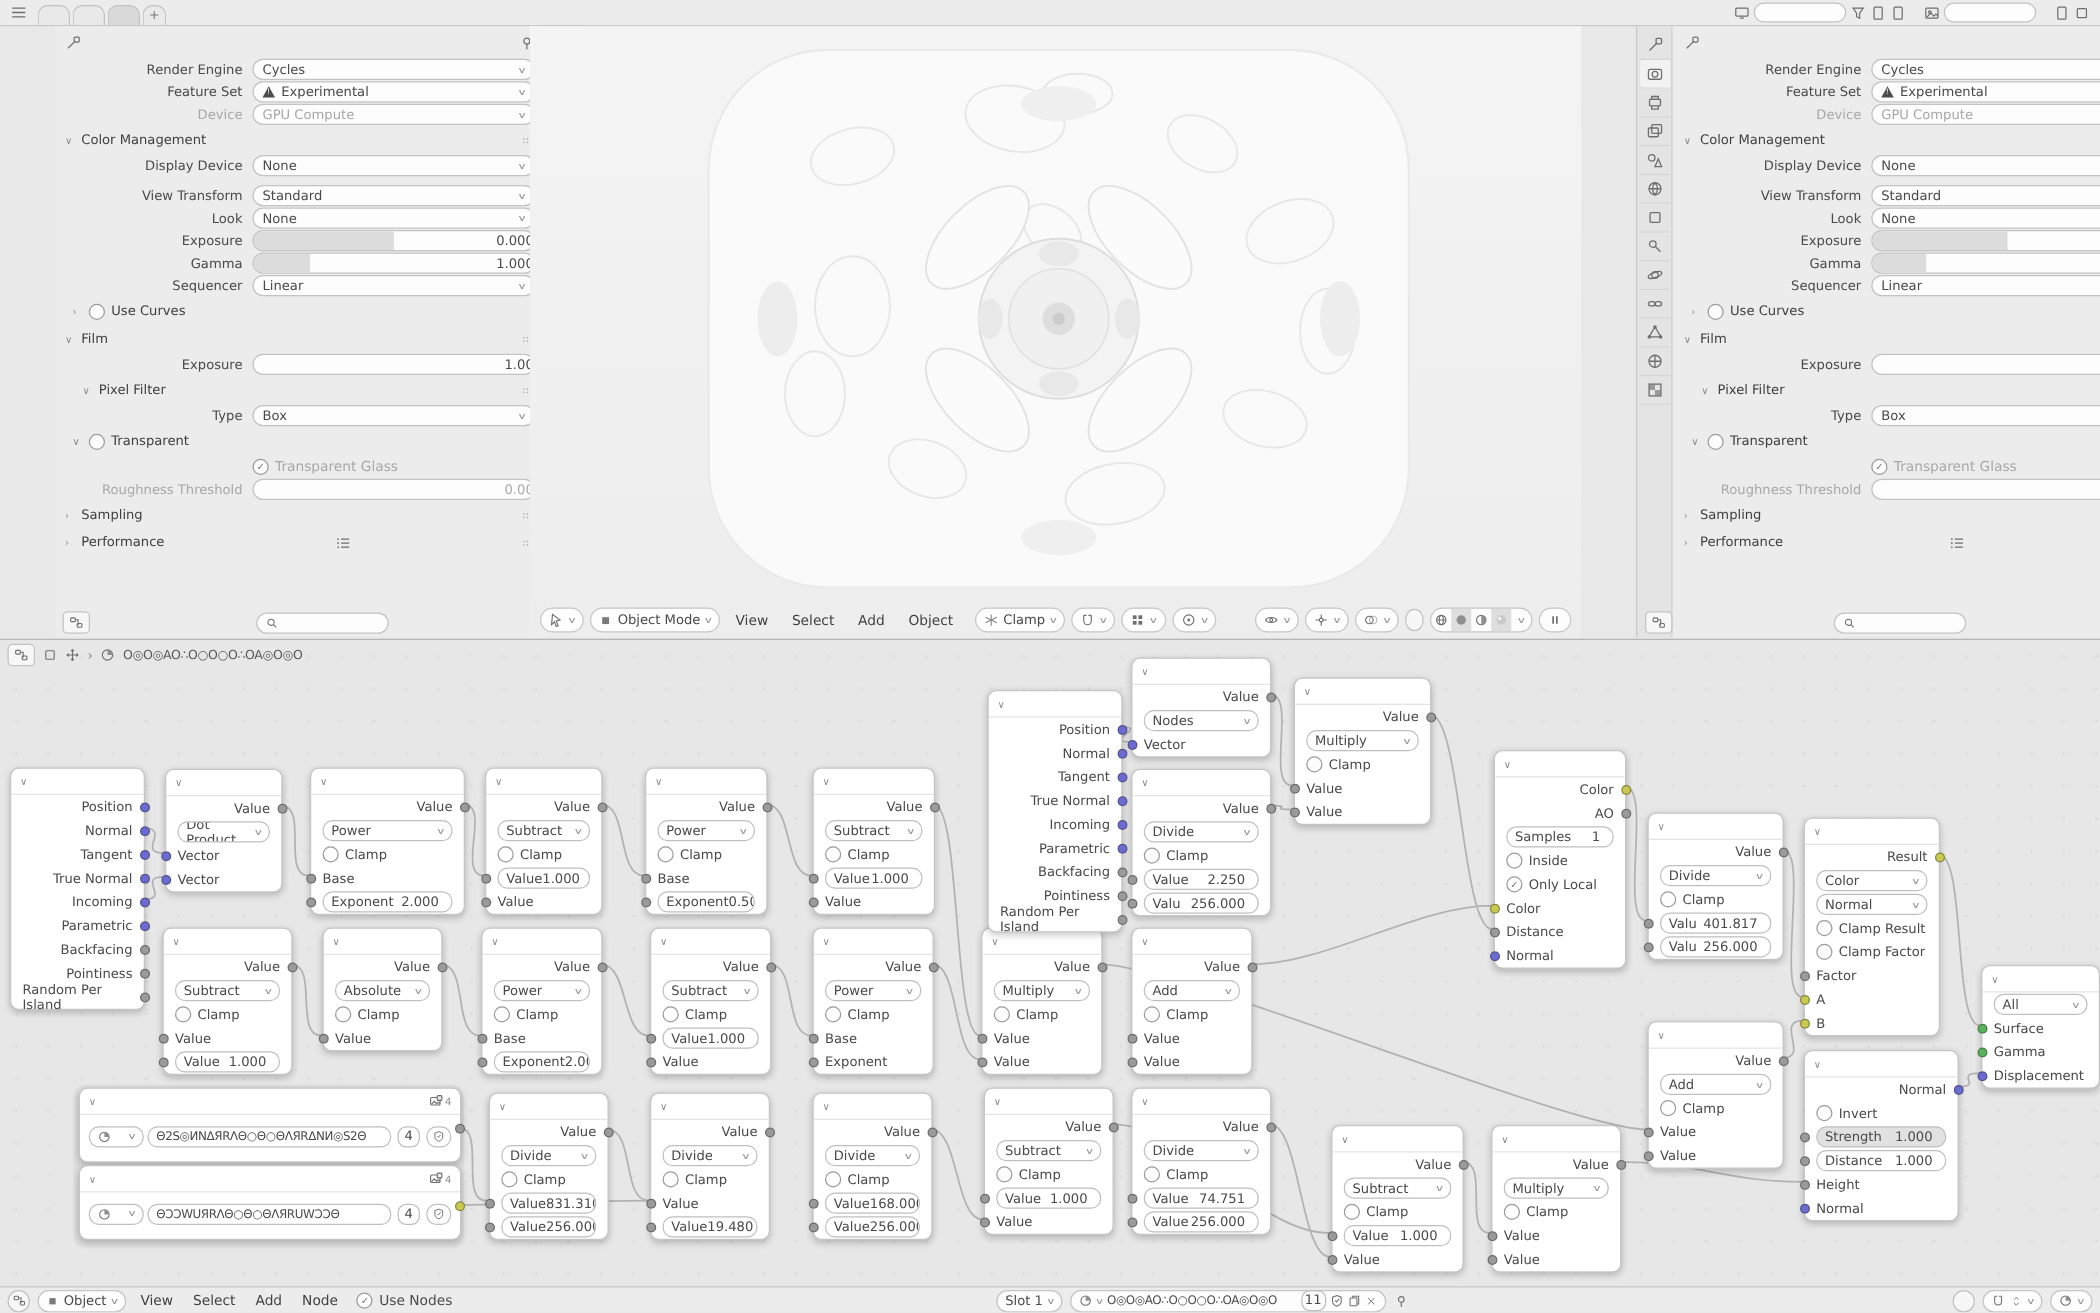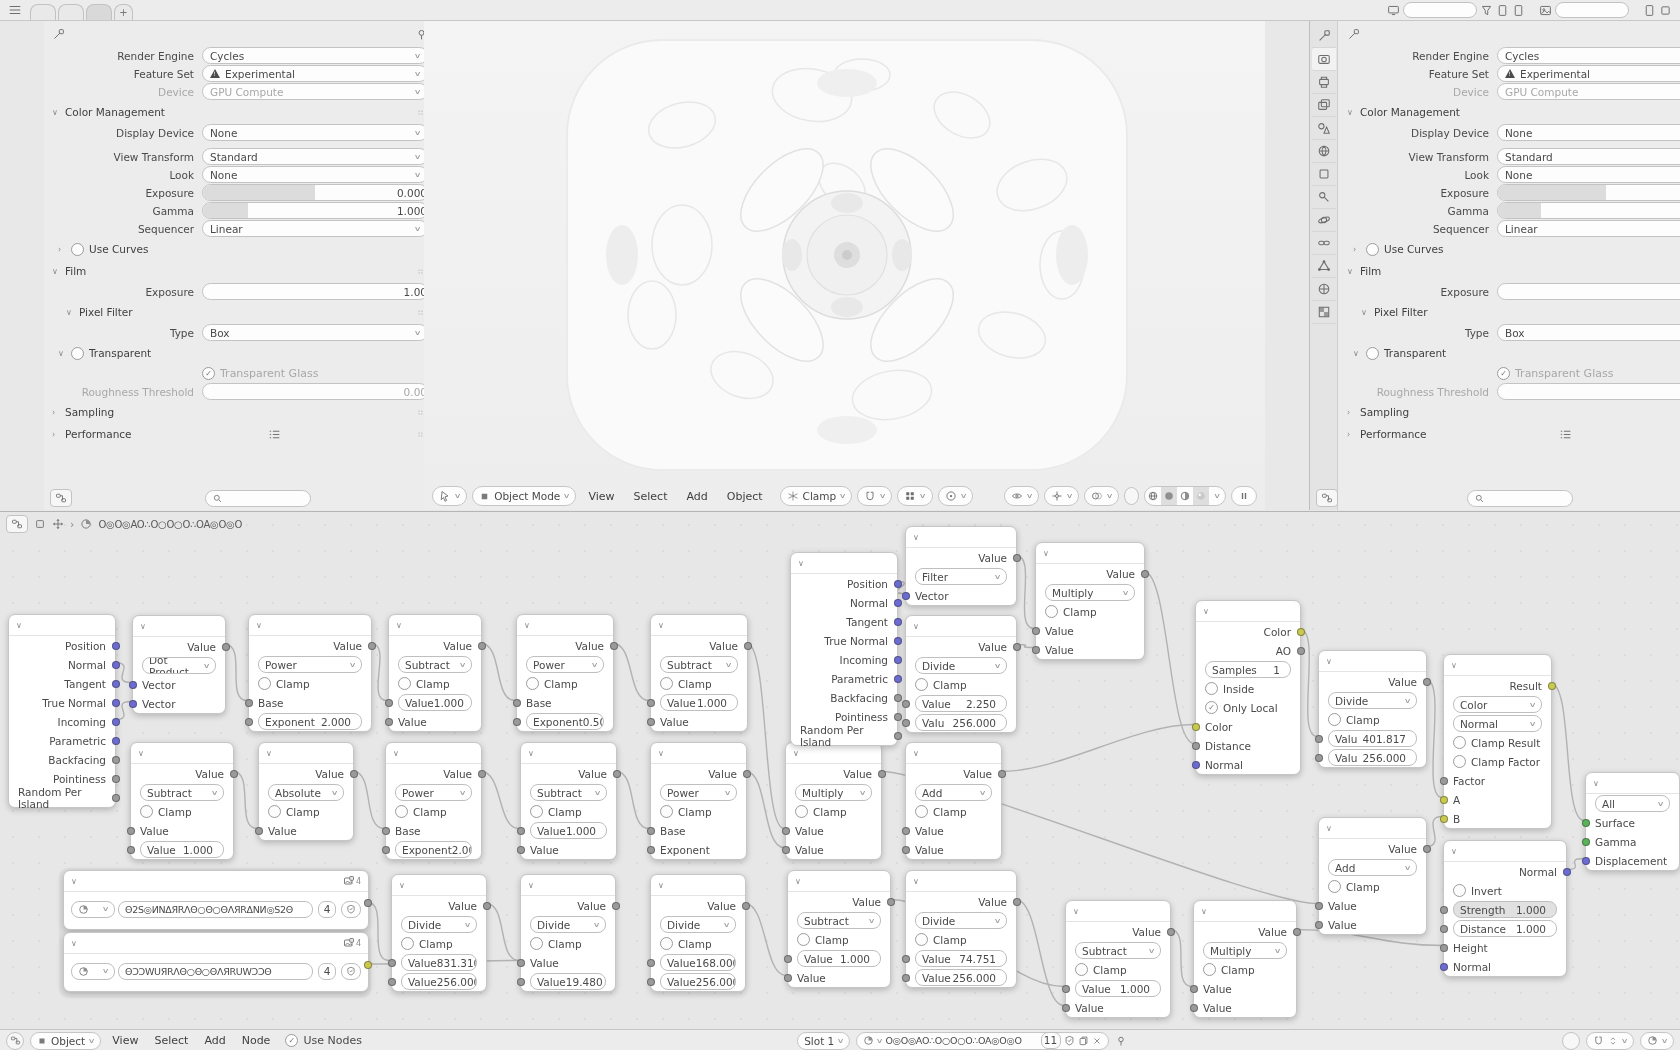--- a/index.html
+++ b/index.html
@@ -1410,21 +1410,21 @@
           <div class="node" style="left: 905px; top: 14px; width: 110px;">
             <div class="nhead">
               <span style="font-size: 8px;">∨</span>
             </div>
             <div class="nrow out">
               <span>Value</span>
               <span class="sock" style="right: -4.5px; top: 5.5px; background: rgb(154, 154, 154);"></span>
             </div>
             <div class="nrow">
               <span class="npill">
-                <span>Filter</span>
+                <span>Nodes</span>
                 <span class="chev">∨</span>
               </span>
             </div>
             <div class="nrow">
               <span class="sock" style="left: -4.5px; top: 5.5px; background: rgb(107, 107, 209);"></span>
               <span>Vector</span>
             </div>
           </div>
           <div class="node" style="left: 905px; top: 103px; width: 110px;">
             <div class="nhead">

